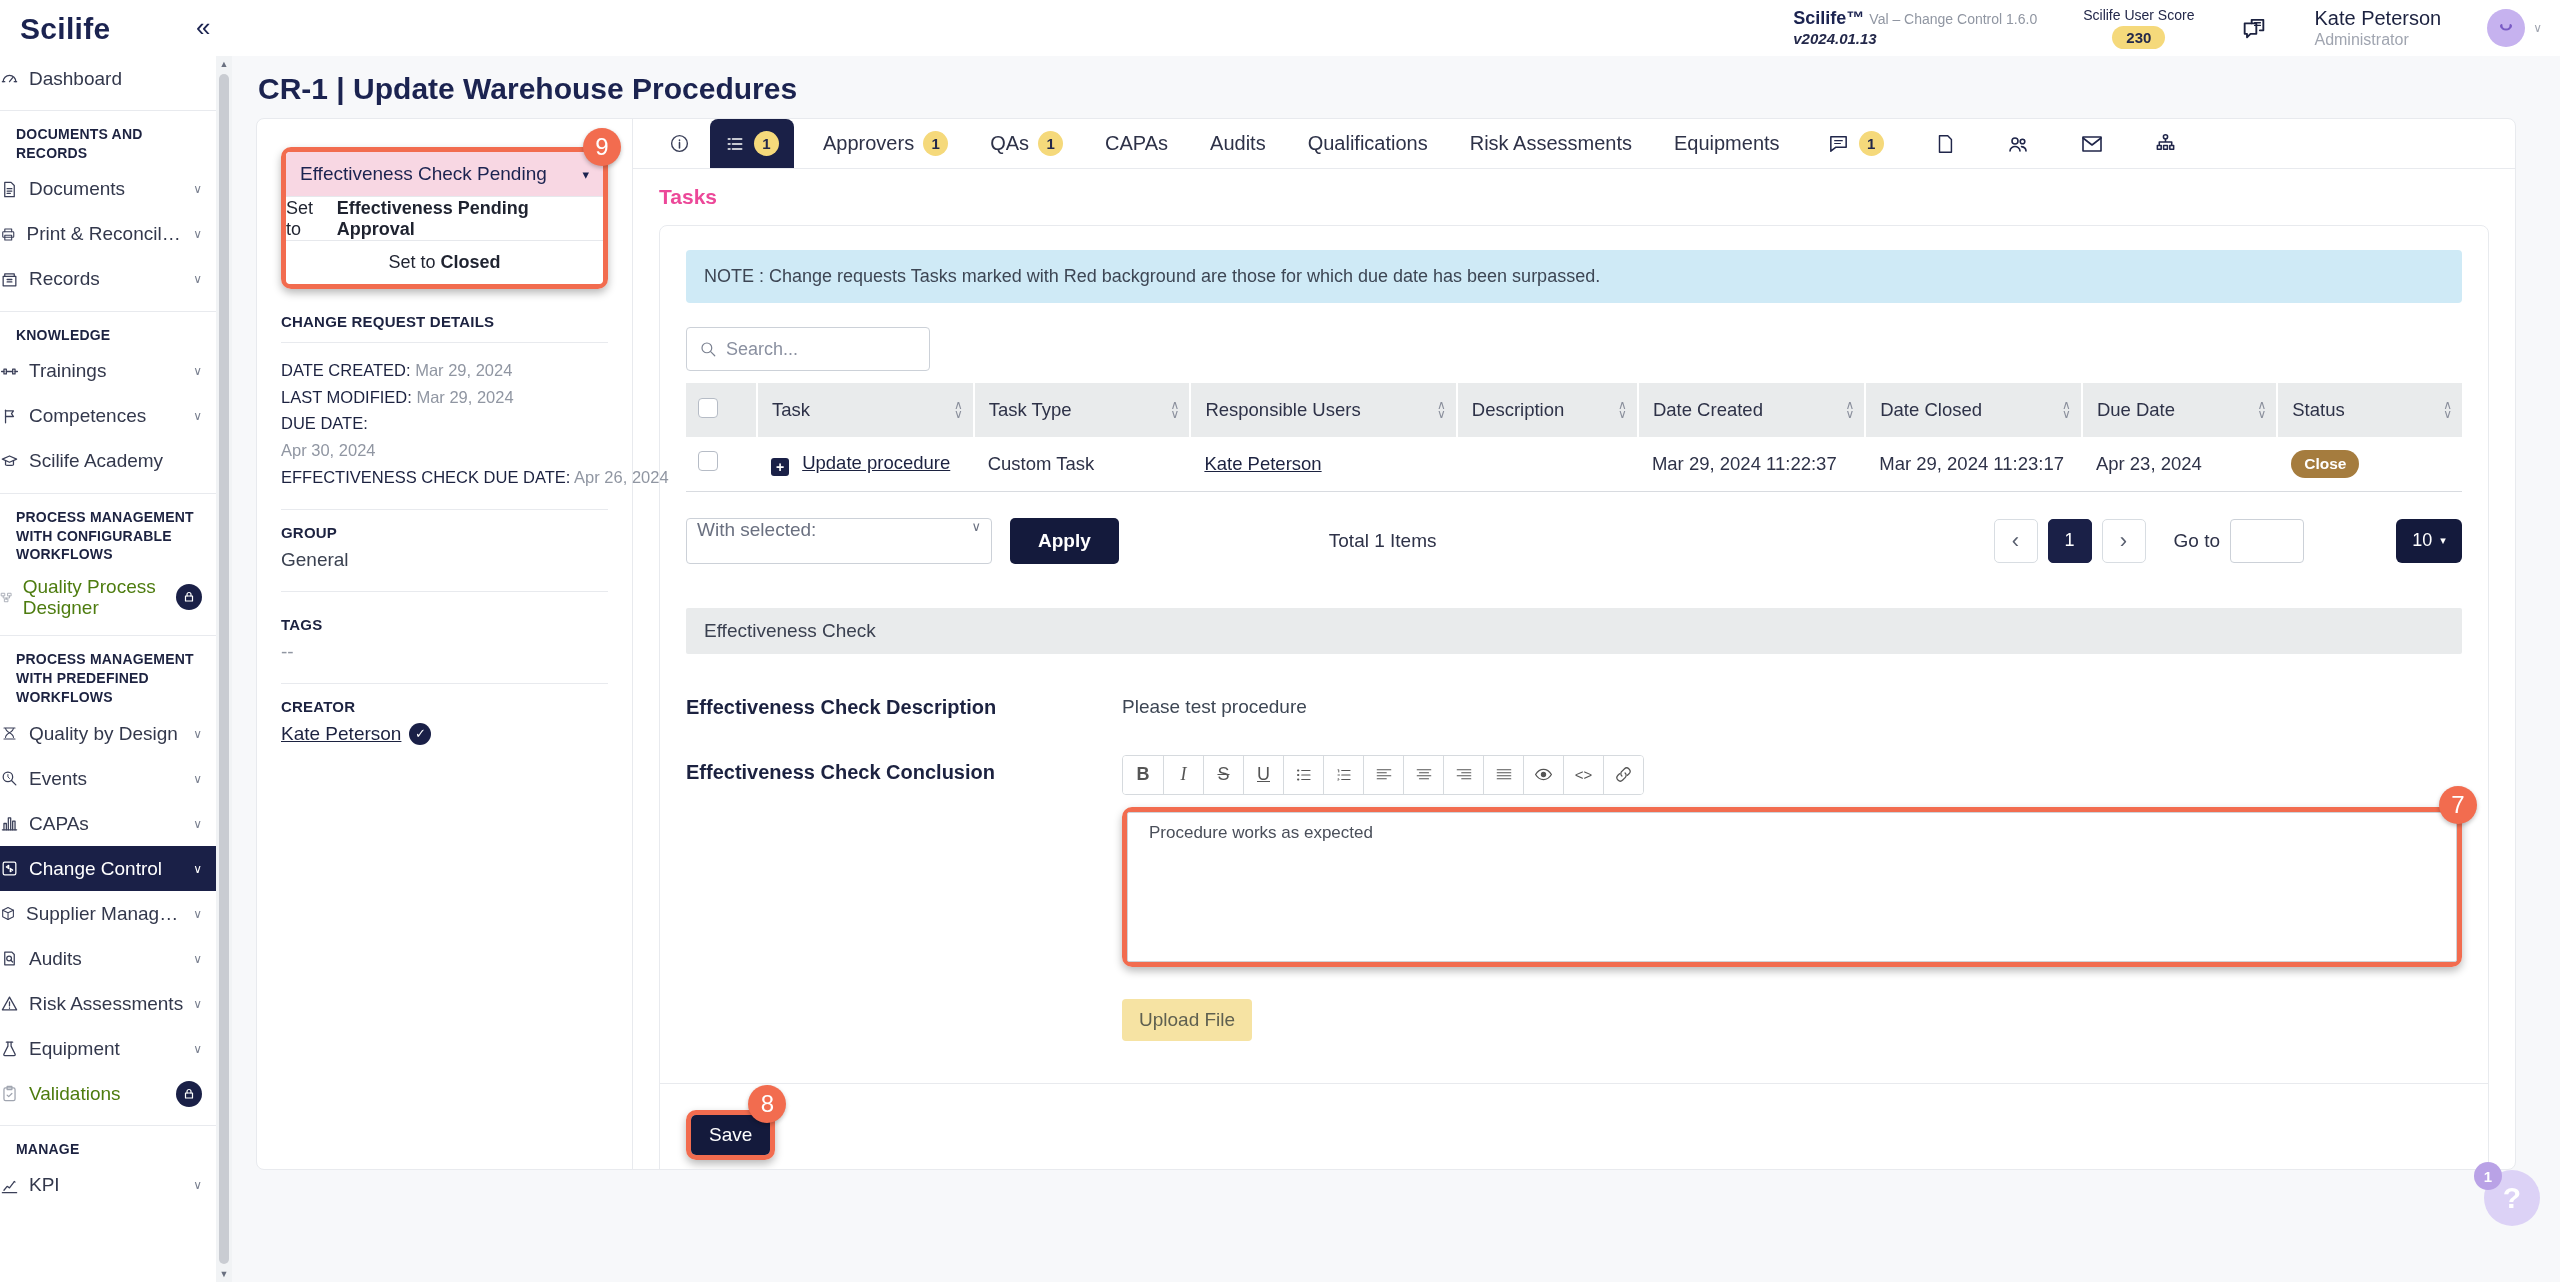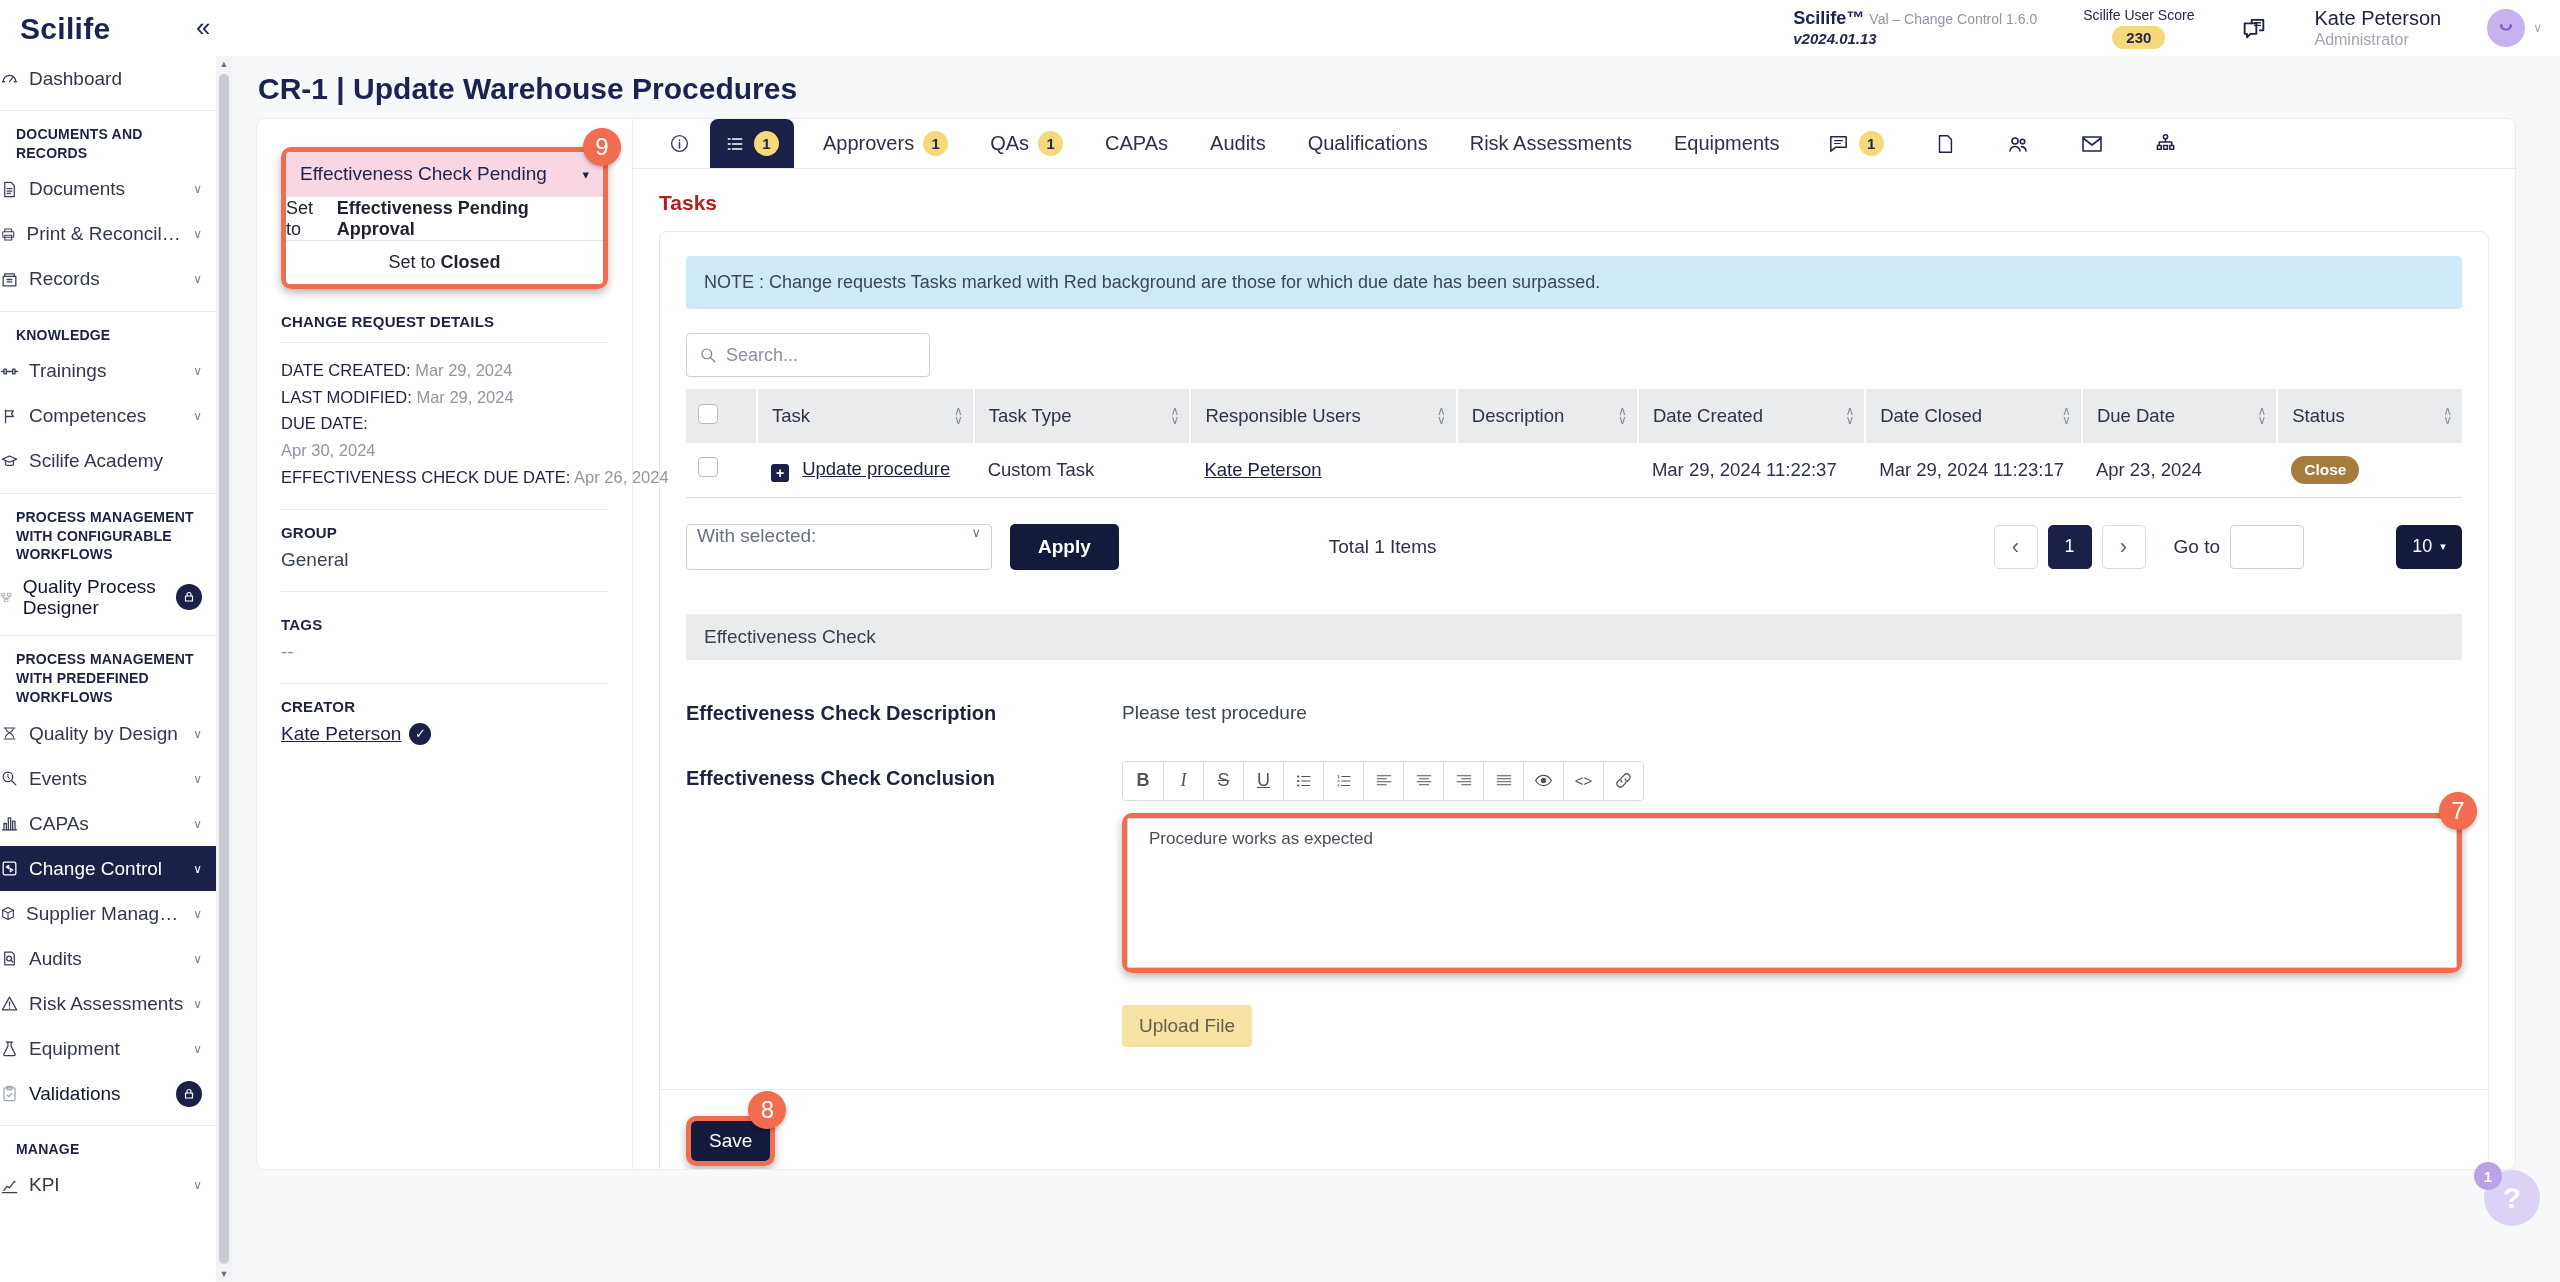--- a/index.html
+++ b/index.html
@@ -34,21 +34,21 @@
   .chev{font-size:12px;color:#a0a5b0}
 
   
   .sidebar{position:absolute;left:0;top:56px;width:216px;bottom:0;background:#fff;z-index:4;font-size:19px;overflow:hidden}
   .side-item{display:flex;align-items:center;gap:10px;height:45px;padding:0 14px 0 0;color:#33384c;cursor:pointer;white-space:nowrap}
   .side-item .lab{overflow:hidden;text-overflow:ellipsis}
   .side-item .chev{margin-left:auto;font-size:12px;color:#7a8090}
   .side-item.active{background:var(--navy);color:#fff}
   .side-item.active .ico{stroke:#fff}
   .side-item.active .chev{color:#fff}
-  .side-item.disabled{color:#0f172a}
+  .side-item.disabled{color:#4d7c0f}
   .side-item.disabled .ico{stroke:#a0a5b0}
   .side-item.two{height:58px;white-space:normal;line-height:1.15}
   .sec-lab{font-size:14px;font-weight:700;color:#1c2240;letter-spacing:.2px;margin:14px 16px 4px;line-height:1.35}
   .sdiv{border-top:1px solid var(--border);margin:9px 0}
   .lockbadge{margin-left:auto;width:26px;height:26px;border-radius:50%;background:var(--navy);
     display:flex;align-items:center;justify-content:center;flex:none}
   
   .vscroll{position:absolute;left:216px;top:56px;width:16px;bottom:0;background:#f1f3f5;z-index:4;
     display:flex;flex-direction:column;align-items:center}
   .vscroll .arr{font-size:9px;color:#6a7080;height:16px;line-height:16px}
@@ -86,21 +86,21 @@
   .rightcol{flex:1;display:flex;flex-direction:column;min-width:0}
   .tabbar{height:50px;border-bottom:1px solid var(--border);display:flex;align-items:stretch;padding-left:24px;flex:none}
   .tab{display:flex;align-items:center;gap:9px;padding:0 21px;font-size:20px;color:#2e3248;cursor:pointer;white-space:nowrap}
   .tab.icon-only{padding:0 12px}
   .tab.active{background:var(--navy);border-radius:8px 8px 0 0;margin:0 8px;padding:0 15px}
   .nbadge{width:25px;height:25px;border-radius:50%;background:var(--yellow);color:#23284a;font-size:15px;font-weight:700;
     display:flex;align-items:center;justify-content:center;flex:none}
   .tab-icons{display:flex;align-items:center;margin-left:14px;gap:0}
 
   .content{padding:0 26px;flex:1;min-width:0}
-  .tasks-h{margin:22px 0 16px;font-size:21px;font-weight:700;color:#b91c1c}
+  .tasks-h{margin:16px 0 16px;font-size:21px;font-weight:700;color:#ec4899}
   .panel{border:1px solid var(--border);border-radius:8px;padding:24px 26px 30px}
   .note{background:var(--noteblue);border-radius:4px;padding:16px 18px;font-size:18px;color:#3d4654}
   .searchbox{margin-top:24px;width:244px;height:44px;border:1px solid #ccd1d8;border-radius:4px;
     display:flex;align-items:center;gap:9px;padding:0 12px;background:#fff}
   .searchbox input{border:0;outline:0;flex:1;font-size:18px;font-family:inherit;color:#3a4050;min-width:0}
   .searchbox input::placeholder{color:#8a90a0}
 
   table.tasks{width:100%;border-collapse:collapse;margin-top:12px;table-layout:fixed}
   table.tasks th{background:#e9ebec;height:54px;font-size:18.5px;font-weight:400;color:#2e3248;text-align:left;
     padding:0 30px 0 14px;position:relative;border-left:2px solid #fff;cursor:pointer;white-space:nowrap;overflow:hidden}

